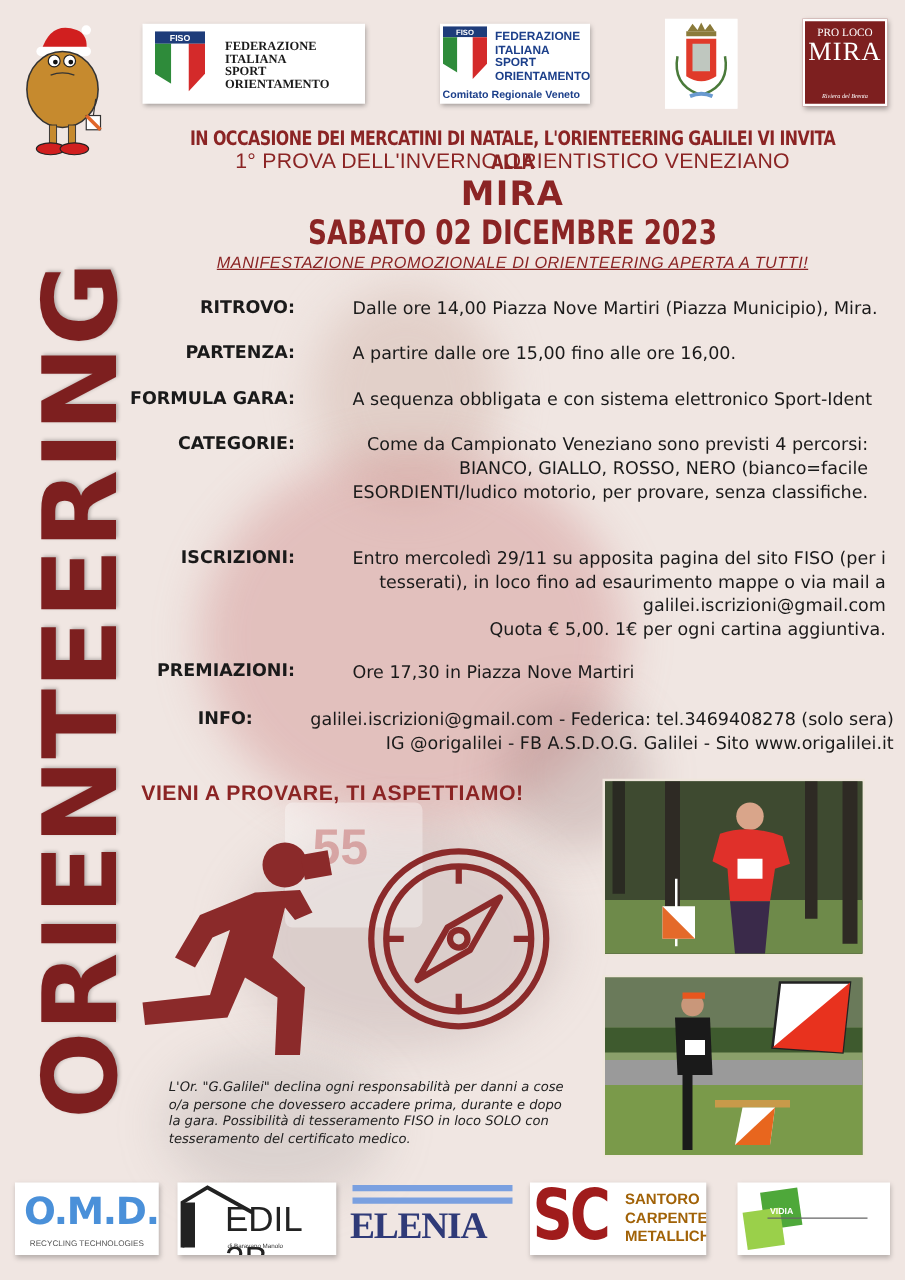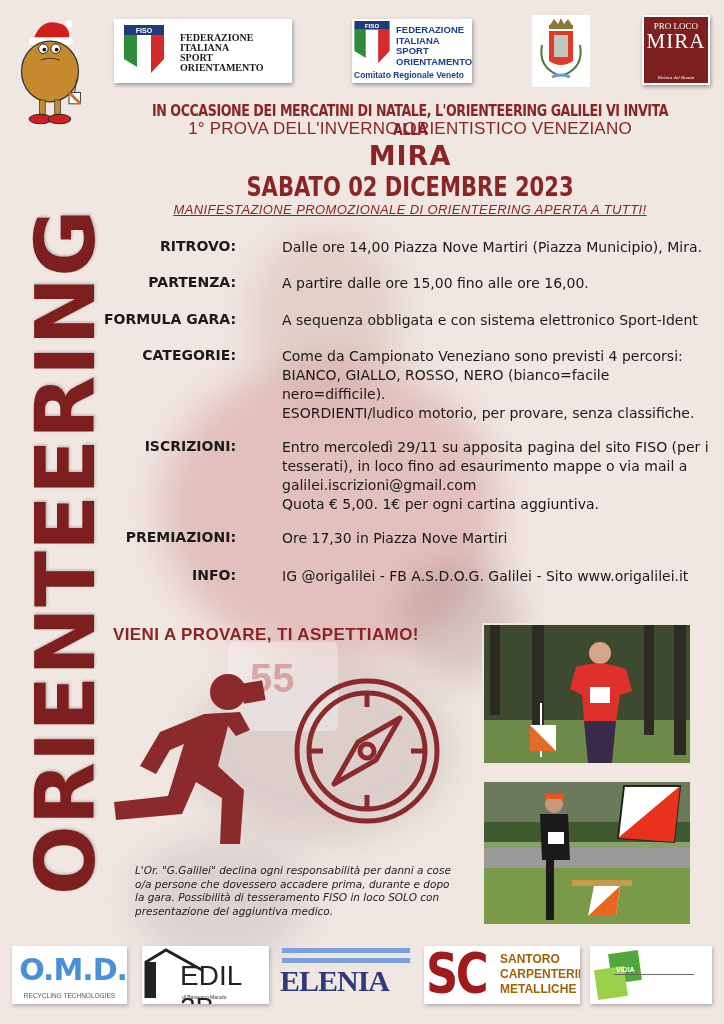--- a/index.html
+++ b/index.html
@@ -11,21 +11,21 @@
     color: #1a1a1a;
   }
   
   .bg-photo { position: absolute; inset: 0; pointer-events: none; }
   .bg-photo .blob { position: absolute; border-radius: 50%; filter: blur(18px); }
   .b1 { left: 250px; top: 230px; width: 150px; height: 170px; background: rgba(215,190,180,0.55); }
   .b2 { left: 160px; top: 360px; width: 340px; height: 300px; background: rgba(200,120,120,0.35); border-radius: 40%; }
   .b3 { left: 190px; top: 660px; width: 260px; height: 180px; background: rgba(180,160,160,0.35); }
   .b4 { left: 130px; top: 840px; width: 180px; height: 120px; background: rgba(160,150,150,0.25); }
   .b5 { left: 400px; top: 560px; width: 120px; height: 120px; background: rgba(140,100,100,0.25); }
-  .bib { position: absolute; left: 228px; top: 642px; width: 110px; height: 89px; background: rgba(255,255,255,0.35); border-radius: 6px; }
+  .bib { position: absolute; left: 228px; top: 642px; width: 110px; height: 100px; background: rgba(255,255,255,0.35); border-radius: 6px; }
   .bib span { position: absolute; left: 22px; top: 14px; font: bold 40px "Liberation Sans", sans-serif; color: rgba(190,90,90,0.45); }
 
   
   .mascot { position: absolute; left: 12px; top: 12px; width: 76px; height: 120px; }
   .logo { position: absolute; background: #fff; box-shadow: 1px 2px 4px rgba(0,0,0,0.35); }
   .logo-fiso { left: 114px; top: 19px; width: 178px; height: 64px; }
   .logo-fiso2 { left: 352px; top: 19px; width: 120px; height: 64px; }
   .logo-comune { left: 532px; top: 15px; width: 58px; height: 72px; box-shadow: none; }
   .logo-proloco { left: 642px; top: 15px; width: 68px; height: 70px; background: #7d1f1f; border: 2px solid #fff; }
   .shield { position: absolute; width: 40px; height: 50px; left: 10px; top: 6px; }
@@ -52,39 +52,39 @@
   .h2 { top: 119px; font: 17px "Liberation Sans", sans-serif; letter-spacing: 0.2px; }
   .h3 { top: 140px; font: 900 27px "DejaVu Sans", sans-serif; font-weight: bold; letter-spacing: 1px; }
   .h4 { top: 171px; font: bold 27px "DejaVu Sans", sans-serif; transform: scaleX(0.78); letter-spacing: 0; }
   .h5 { top: 202px; font: italic 13px "Liberation Sans", sans-serif; letter-spacing: 0.4px; text-decoration: underline; }
 
   
   .info { position: absolute; left: 95px; width: 620px; font: 14.5px "DejaVu Sans", sans-serif; }
   .row { position: absolute; left: 0; display: flex; width: 620px; gap: 42px; }
   .row .lbl { width: 141px; text-align: right; font-weight: bold; white-space: nowrap; font-size: 14px; }
   .row .val { padding-left: 4px; line-height: 19px; font-size: 14px; }
-  .row .val div { white-space: nowrap; }
+  .row .val div { white-space: nowrap; text-align: right; }
   .u { }
 
   .cta { position: absolute; left: 113px; top: 625px; font: bold 17px "Liberation Sans", sans-serif; color: #8b2424; letter-spacing: 0.4px; }
 
   .runner { position: absolute; left: 112px; top: 672px; width: 170px; height: 175px; }
   .compass { position: absolute; left: 292px; top: 676px; width: 150px; height: 150px; }
 
   .photo { position: absolute; left: 484px; width: 206px; background: #4a5a3a; overflow: hidden; box-shadow: 0 0 0 2px #efe6dc; }
   .photo1 { top: 625px; height: 138px; }
   .photo2 { top: 782px; height: 142px; }
 
   .disclaimer { position: absolute; left: 135px; top: 864px; width: 340px; font: italic 10.5px "DejaVu Sans", sans-serif; line-height: 13.5px; color: #222; }
 
   .sponsor { position: absolute; top: 946px; height: 58px; background: #fff; box-shadow: 1px 2px 4px rgba(0,0,0,0.25); overflow: hidden; }
   .sp1 { left: 12px; width: 115px; }
   .sp2 { left: 142px; width: 127px; }
   .sp3 { left: 280px; width: 132px; background: transparent; box-shadow: none; }
-  .sp4 { left: 424px; width: 156px; }
+  .sp4 { left: 424px; width: 141px; }
   .sp5 { left: 590px; width: 122px; }
 </style>
 </head>
 <body>
 
 <div class="bg-photo">
   <div class="blob b1"></div>
     <div class="blob b2"></div>
     <div class="blob b3"></div>
     <div class="blob b4"></div>
@@ -187,21 +187,20 @@
     <div class="lbl">FORMULA GARA:</div>
     <div class="val">
         <div>A sequenza obbligata e con sistema elettronico Sport-Ident</div>
       </div>
   </div>
   <div class="row" style="top:347px">
     <div class="lbl">CATEGORIE:</div>
     <div class="val">
       <div>Come da Campionato Veneziano sono previsti 4 percorsi:</div>
         <div>BIANCO, GIALLO, ROSSO, NERO (bianco=facile</div>
-        <div>nero=difficile).</div>
         <div>ESORDIENTI/ludico motorio, per provare, senza classifiche.</div>
     </div>
   </div>
   <div class="row" style="top:438px">
     <div class="lbl">ISCRIZIONI:</div>
     <div class="val">
       <div>Entro mercoledì 29/11 su apposita pagina del sito FISO (per i</div>
         <div>tesserati), in loco fino ad esaurimento mappe o via mail a</div>
       <div class="u">galilei.iscrizioni@gmail.com</div>
       <div>Quota € 5,00. 1€ per ogni cartina aggiuntiva.</div>
@@ -209,20 +208,21 @@
   </div>
   <div class="row" style="top:529px">
     <div class="lbl">PREMIAZIONI:</div>
     <div class="val">
         <div>Ore 17,30 in Piazza Nove Martiri</div>
       </div>
   </div>
   <div class="row" style="top:567px">
     <div class="lbl">INFO:</div>
     <div class="val">
+      <div><span class="u">galilei.iscrizioni@gmail.com</span><span> - Federica: tel.3469408278 (solo sera)</span></div>
       <div>IG @origalilei - FB A.S.D.O.G. Galilei - Sito www.origalilei.it</div>
     </div>
   </div>
 </div>
 
 <div class="cta">VIENI A PROVARE, TI ASPETTIAMO!</div>
 
 <svg class="runner" viewBox="0 0 170 175">
   <g fill="#8b2a2a">
     <circle cx="116" cy="20" r="18"></circle>
@@ -275,21 +275,21 @@
   <rect x="62" y="78" width="8" height="60" fill="#1a1a1a"></rect>
   <rect x="88" y="98" width="60" height="6" fill="#c89a4a"></rect>
   <path d="M110 104 L136 104 L132 134 L104 134 Z" fill="#fff"></path>
     <path d="M136 104 L132 134 L104 134 Z" fill="#e8661e"></path>
 </svg>
 
 <div class="disclaimer">
   <div>L'Or. "G.Galilei" declina ogni responsabilità per danni a cose</div>
     <div>o/a persone che dovessero accadere prima, durante e dopo</div>
     <div>la gara. Possibilità di tesseramento FISO in loco SOLO con</div>
-    <div>presentazione del aggiuntiva medico.</div>
+    <div>tesseramento del certificato medico.</div>
 </div>
 
 <div class="sponsor sp1">
   <div style="position:absolute;top:6px;width:100%;text-align:right;font:bold 30px 'DejaVu Sans',sans-serif;color:#4a90d9;letter-spacing:-1px">O.M.D.</div>
   <div style="position:absolute;bottom:5px;width:100%;text-align:center;font:6.5px 'Liberation Sans',sans-serif;color:#555">RECYCLING TECHNOLOGIES</div>
 </div>
 <div class="sponsor sp2">
   <svg style="position:absolute;left:2px;top:2px" width="60" height="52" viewBox="0 0 60 52">
     <path d="M2 50 L2 14 L22 2 L58 22" stroke="#222" stroke-width="3" fill="none"></path>
       <rect x="2" y="14" width="10" height="36" fill="#222"></rect>

